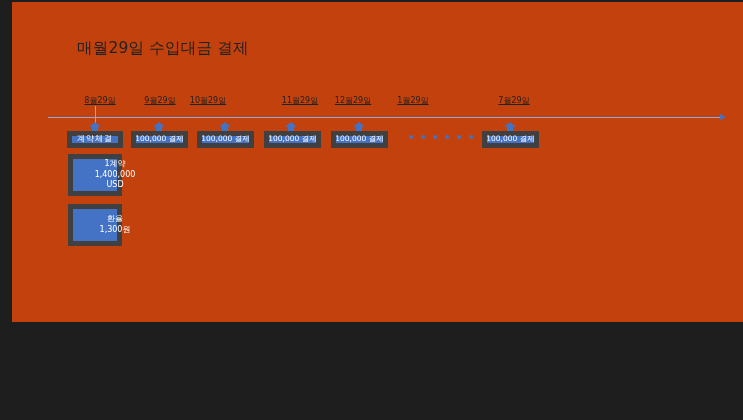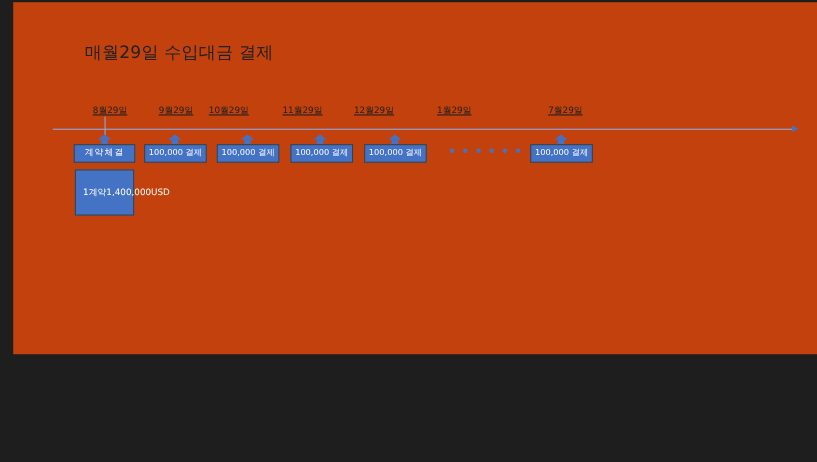--- a/index.html
+++ b/index.html
@@ -23,58 +23,58 @@
     }
     .timeline-arrow {
       position: absolute; left: 708px; top: 112px; width: 0; height: 0;
       border-top: 3.5px solid transparent; border-bottom: 3.5px solid transparent;
       border-left: 6px solid #4472c4;
     }
     .vline {
       position: absolute; left: 83px; top: 104px; width: 1px; height: 20px; background: #8faadc;
     }
     .box {
-      position: absolute; background: #4472c4; border: 1px solid #404040; color: #ffffff;
+      position: absolute; background: #4472c4; border: 5px solid #404040; color: #ffffff;
       font-size: 7.5px; display: flex; align-items: center; justify-content: center;
       text-align: center; line-height: 1.35; white-space: nowrap;
     }
     .pay-box { top: 129px; height: 17px; width: 57px; }
     .arrow-up {
       position: absolute; top: 120px; width: 12px; height: 10px;
       transform: translateX(-50%);
     }
     .arrow-up .head {
       position: absolute; left: 0; top: 0; width: 0; height: 0;
       border-left: 6px solid transparent; border-right: 6px solid transparent;
       border-bottom: 5px solid #4472c4;
     }
     .arrow-up .stem {
       position: absolute; left: 3px; top: 5px; width: 6px; height: 5px; background: #4472c4;
     }
     .dot {
       position: absolute; top: 133px; width: 4px; height: 4px; border-radius: 50%; background: #4472c4;
     }
-    .info-box { left: 56px; width: 54px; font-size: 8px; padding-left: 40px; }
+    .info-box { left: 56px; width: 54px; flex-direction: column; font-size: 8px; padding-left: 40px; }
     .nav-icons { position: absolute; left: 8px; top: 399px; display: flex; gap: 9px; }
     .nav-icon {
       width: 11px; height: 11px; border-radius: 50%; border: 1px solid #e6e6e6;
       font-size: 6px; color: #dddddd; display: flex; align-items: center; justify-content: center;
     }
   </style>
 </head>
 <body>
 
 <div class="slide">
   <div class="title">매월29일 수입대금 결제</div>
 
   <div class="date" style="left:88px">8월29일</div>
   <div class="date" style="left:148px">9월29일</div>
   <div class="date" style="left:196px">10월29일</div>
-  <div class="date" style="left:263px">11월29일</div>
-  <div class="date" style="left:328px">12월29일</div>
+  <div class="date" style="left:288px">11월29일</div>
+  <div class="date" style="left:341px">12월29일</div>
   <div class="date" style="left:401px">1월29일</div>
   <div class="date" style="left:502px">7월29일</div>
 
   <div class="vline"></div>
   <div class="timeline"></div>
   <div class="timeline-arrow"></div>
 
   <div class="arrow-up" style="left:83px">
       <div class="head"></div>
       <div class="stem"></div>
@@ -112,20 +112,24 @@
   <div class="dot" style="left:421px"></div>
   <div class="dot" style="left:433px"></div>
   <div class="dot" style="left:445px"></div>
   <div class="dot" style="left:457px"></div>
 
   <div class="box info-box" style="top:152px;height:42px">
     <span>1계약</span>
     <span>1,400,000</span>
     <span>USD</span>
   </div>
+  <div class="box info-box" style="top:202px;height:42px">
+    <span>환율</span>
+    <span>1,300원</span>
+  </div>
 
   <div class="nav-icons">
     <div class="nav-icon">◀</div>
     <div class="nav-icon">▶</div>
     <div class="nav-icon">✎</div>
     <div class="nav-icon">▦</div>
     <div class="nav-icon">⚲</div>
     <div class="nav-icon">⋯</div>
   </div>
 </div>

